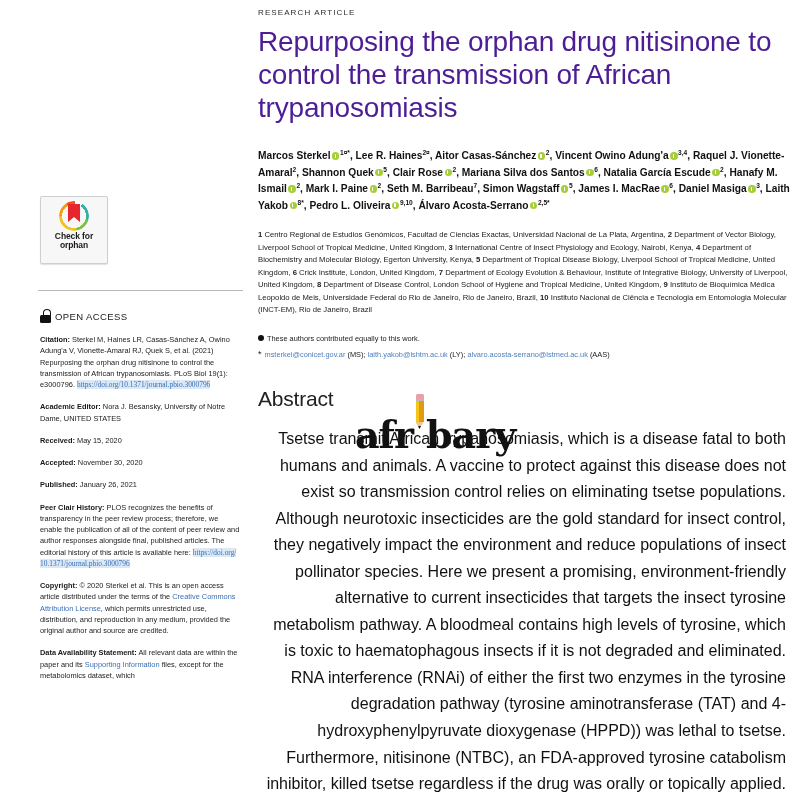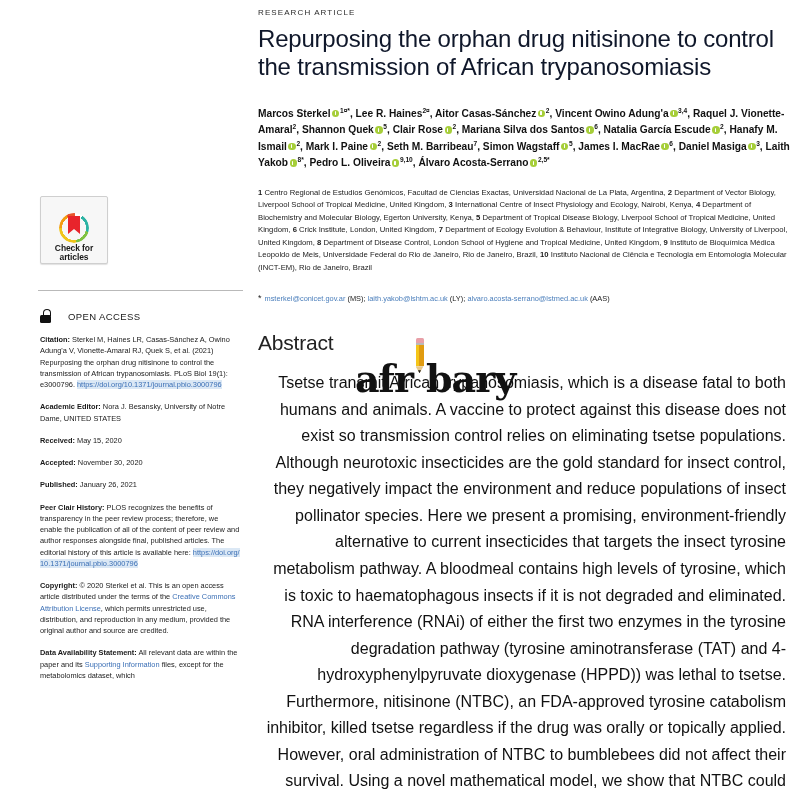--- a/index.html
+++ b/index.html
@@ -40,21 +40,21 @@
     width: 68px;
     height: 68px;
     box-sizing: border-box;
     border: 1px solid #cfcfcf;
     background: #f7f7f7;
     border-radius: 2px;
     display: flex;
     flex-direction: column;
     align-items: center;
     justify-content: flex-start;
-    padding-top: 16px;
+    padding-top: 4px;
     box-shadow: 0 1px 1px rgba(0,0,0,0.12);
   }
   .cm-mark {
     position: relative;
     width: 30px;
     height: 30px;
   }
   .cm-ring {
     position: absolute;
     inset: 0;
@@ -97,21 +97,21 @@
     margin-left: -2px;
     width: 205px;
     height: 1px;
     background: #b9b9b9;
   }
 
   .open-access {
     margin-top: 18px;
     display: flex;
     align-items: center;
-    gap: 17px;
+    gap: 4px;
   }
   .lock-icon {
     width: 11px;
     height: 14px;
     position: relative;
     flex: 0 0 auto;
   }
   .lock-body {
     position: absolute;
     bottom: 0;
@@ -149,42 +149,43 @@
   .sb-block b {
     font-weight: bold;
   }
   .sb-link {
     color: #3b6fb5;
     text-decoration: none;
     word-break: break-all;
   }
   .sb-link.hl {
     background: #dbe8f5;
+    font-family: Liberation Serif, serif;
   }
 
   
   .main {
     flex: 1;
     box-sizing: border-box;
     padding: 8px 6px 16px 3px;
     position: relative;
   }
 
   .kicker {
     font-size: 8px;
     letter-spacing: 1.1px;
     color: #2b2b2b;
     margin-bottom: 8px;
   }
 
   .title {
-    font-size: 24px;
+    font-size: 28px;
     line-height: 1.18;
     font-weight: normal;
-    color: #0f172a;
+    color: #4c1d95;
     margin: 0 0 24px 0;
     letter-spacing: -0.2px;
     max-width: 520px;
   }
 
   .authors {
     font-size: 10.2px;
     font-weight: bold;
     line-height: 1.62;
     color: #111;
@@ -346,21 +347,21 @@
   <aside class="sidebar">
 
     <div class="crossmark-wrap">
       <div class="crossmark-badge">
         <div class="cm-mark">
           <div class="cm-ring"></div>
           <div class="cm-bookmark"></div>
         </div>
         <div class="cm-text">
           <div>Check for</div>
-          <div>articles</div>
+          <div>orphan</div>
         </div>
       </div>
     </div>
 
     <div class="sb-divider"></div>
 
     <div class="open-access">
       <span class="lock-icon">
         <span class="lock-shackle"></span>
         <span class="lock-body"></span>
@@ -408,20 +409,23 @@
 
     <div class="kicker">RESEARCH ARTICLE</div>
 
     <h1 class="title">Repurposing the orphan drug nitisinone to control the transmission of African trypanosomiasis</h1>
 
     <div class="authors"><span>Marcos Sterkel</span><span class="orcid"></span><sup>1⁠¤*</sup>, <span>Lee R. Haines</span><sup>2¤</sup>, <span>Aitor Casas-Sánchez</span><span class="orcid"></span><sup>2</sup>, <span>Vincent Owino Adung'a</span><span class="orcid"></span><sup>3,4</sup>, <span>Raquel J. Vionette-Amaral</span><sup>2</sup>, <span>Shannon Quek</span><span class="orcid"></span><sup>5</sup>, <span>Clair Rose</span><span class="orcid"></span><sup>2</sup>, <span>Mariana Silva dos Santos</span><span class="orcid"></span><sup>6</sup>, <span>Natalia García Escude</span><span class="orcid"></span><sup>2</sup>, <span>Hanafy M. Ismail</span><span class="orcid"></span><sup>2</sup>, <span>Mark I. Paine</span><span class="orcid"></span><sup>2</sup>, <span>Seth M. Barribeau</span><sup>7</sup>, <span>Simon Wagstaff</span><span class="orcid"></span><sup>5</sup>, <span>James I. MacRae</span><span class="orcid"></span><sup>6</sup>, <span>Daniel Masiga</span><span class="orcid"></span><sup>3</sup>, <span>Laith Yakob</span><span class="orcid"></span><sup>8*</sup>, <span>Pedro L. Oliveira</span><span class="orcid"></span><sup>9,10</sup>, <span>Álvaro Acosta-Serrano</span><span class="orcid"></span><sup>2,5*</sup></div>
 
     <div class="affiliations"><b>1</b><span> Centro Regional de Estudios Genómicos, Facultad de Ciencias Exactas, Universidad Nacional de La Plata, Argentina, </span><b>2</b><span> Department of Vector Biology, Liverpool School of Tropical Medicine, United Kingdom, </span><b>3</b><span> International Centre of Insect Physiology and Ecology, Nairobi, Kenya, </span><b>4</b><span> Department of Biochemistry and Molecular Biology, Egerton University, Kenya, </span><b>5</b><span> Department of Tropical Disease Biology, Liverpool School of Tropical Medicine, United Kingdom, </span><b>6</b><span> Crick Institute, London, United Kingdom, </span><b>7</b><span> Department of Ecology Evolution &amp; Behaviour, Institute of Integrative Biology, University of Liverpool, United Kingdom, </span><b>8</b><span> Department of Disease Control, London School of Hygiene and Tropical Medicine, United Kingdom, </span><b>9</b><span> Instituto de Bioquímica Médica Leopoldo de Meis, Universidade Federal do Rio de Janeiro, Rio de Janeiro, Brazil, </span><b>10</b><span> Instituto Nacional de Ciência e Tecnologia em Entomologia Molecular (INCT-EM), Rio de Janeiro, Brazil</span></div>
 
     <div class="footnotes">
+      <div>
+        <span class="fn-mark"></span><span>These authors contributed equally to this work.</span>
+      </div>
       <div>
         <span class="fn-star">*</span><span id="email-run"><a class="mail-link" href="#">msterkel@conicet.gov.ar</a><span> (MS); </span><a class="mail-link" href="#">laith.yakob@lshtm.ac.uk</a><span> (LY); </span><a class="mail-link" href="#">alvaro.acosta-serrano@lstmed.ac.uk</a><span> (AAS)</span></span>
       </div>
     </div>
 
     <div class="abstract-row">
       <span class="abstract-heading">Abstract</span>
       <span class="watermark">
         <span class="wm-part">afr</span>
         <span class="wm-pencil">

